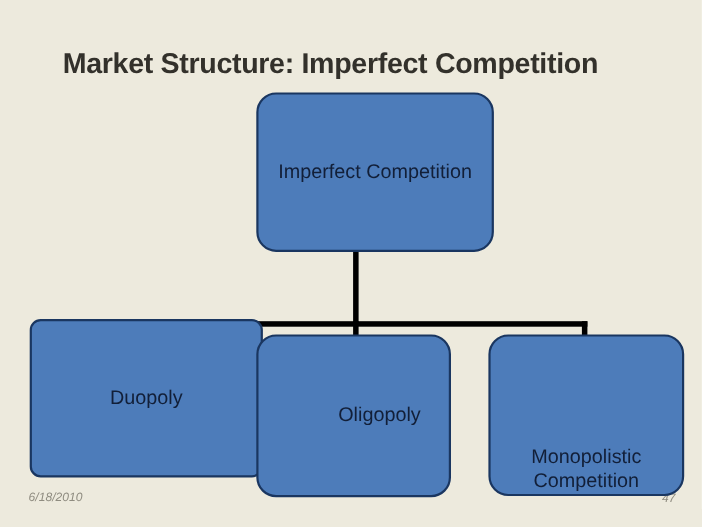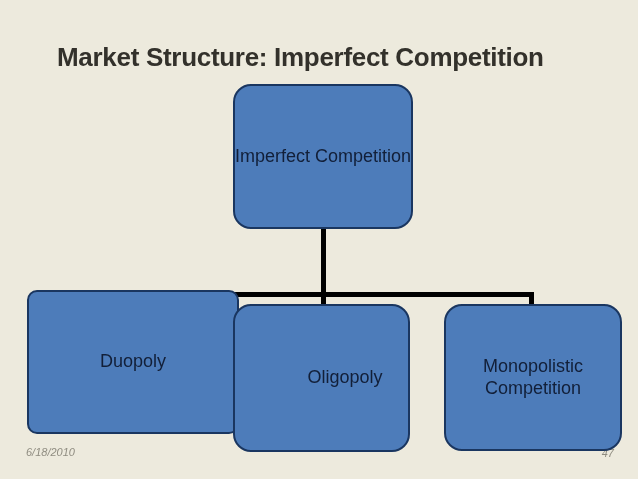--- a/index.html
+++ b/index.html
@@ -33,25 +33,25 @@
     border:2px solid var(--node-border);
     border-radius:18px;
     display:flex;align-items:center;justify-content:center;
     text-align:center;
     font-size:18px;
     line-height:1.22;
     color:var(--node-text);
     box-sizing:border-box;
     z-index:2;
   }
-  .node-root{left:233px;top:84px;width:180px;height:145px;}
+  .node-root{left:233px;top:84px;width:216px;height:145px;}
   .node-root .node-label{white-space:nowrap;}
   .node-duopoly{left:27px;top:290px;width:212px;height:144px;border-radius:10px;}
   .node-oligopoly{left:233px;top:304px;width:177px;height:148px;padding-left:47px;}
-  .node-monopolistic{left:444px;top:304px;width:178px;height:147px;padding:0 46px;}
+  .node-monopolistic{left:444px;top:304px;width:178px;height:147px;padding:0 46px;align-items:flex-end;}
   .connector{
     position:absolute;
     background:var(--connector);
     z-index:1;
   }
   .conn-v-root{left:321px;top:227px;width:5px;height:67px;}
   .conn-h{left:113px;top:292px;width:421px;height:5px;}
   .conn-drop-left{left:113px;top:292px;width:5px;height:16px;}
   .conn-drop-center{left:321px;top:292px;width:5px;height:15px;}
   .conn-drop-right{left:529px;top:292px;width:5px;height:14px;}

